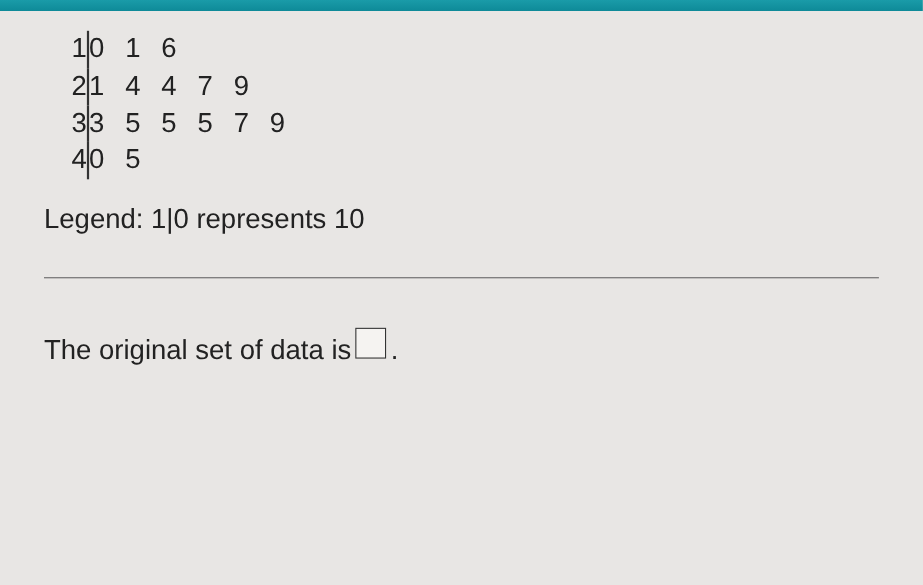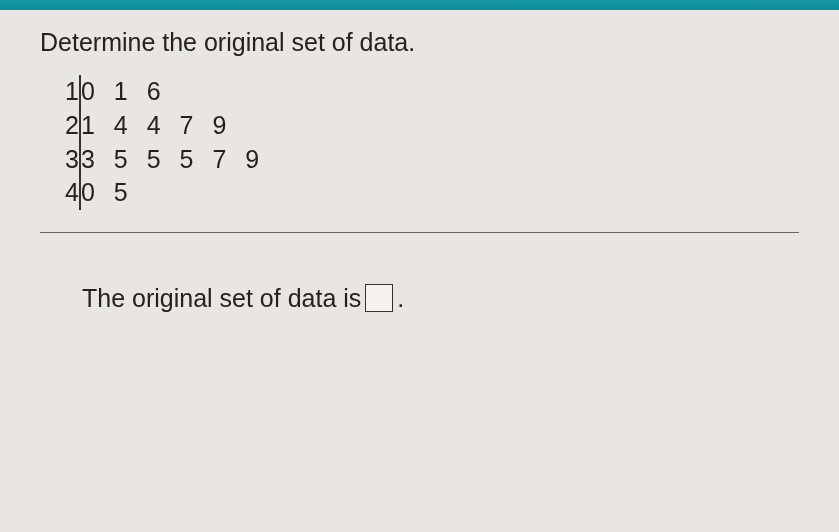--- a/index.html
+++ b/index.html
@@ -57,23 +57,22 @@
     border-top: 1.5px solid #666;
     margin-bottom: 45px;
   }
   .answer-section {
     font-size: 25px;
     line-height: 1.6;
     color: #222;
   }
   .answer-line {
     display: flex;
-    align-items: center;
+    align-items: flex-start;
     flex-wrap: wrap;
-    margin-left: 42px;
   }
   .answer-box {
     display: inline-block;
     width: 28px;
     height: 28px;
     border: 1.5px solid #333;
     background: #f5f3f1;
     margin: 0 4px;
     vertical-align: middle;
   }
@@ -81,21 +80,20 @@
     margin-top: 4px;
   }
 </style>
 </head>
 <body>
 
 <div class="top-bar"></div>
 
 <div class="content">
 
-  <div class="instruction">Determine the original set of data.</div>
 
   <div class="stem-leaf">
     <table>
       <tbody>
           <tr>
         <td class="stem-cell">1</td>
         <td class="leaf-cell">0 1 6</td>
       </tr>
       <tr>
         <td class="stem-cell">2</td>
@@ -106,20 +104,21 @@
         <td class="leaf-cell">3 5 5 5 7  9</td>
       </tr>
       <tr>
         <td class="stem-cell">4</td>
         <td class="leaf-cell">0 5</td>
       </tr>
     </tbody>
       </table>
   </div>
 
+  <div class="legend">Legend: 1|0 represents 10</div>
 
   <hr class="divider">
 
   <div class="answer-section">
     <div class="answer-line">
       <span>The original set of data is</span>
       <span class="answer-box"></span>
       <span>.</span>
     </div>
   </div>

